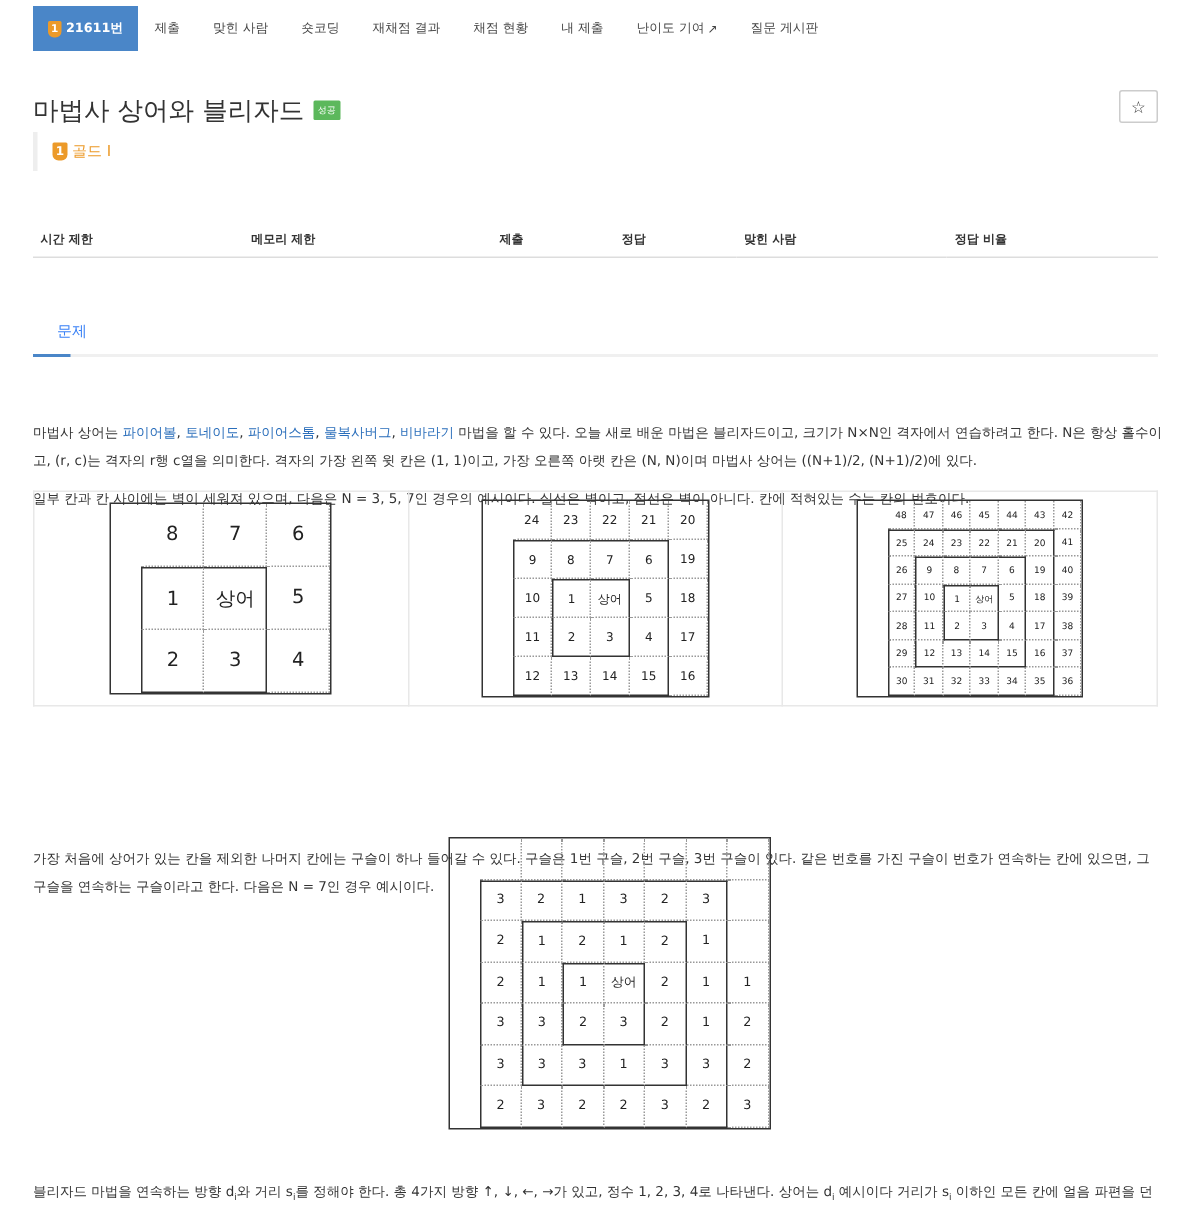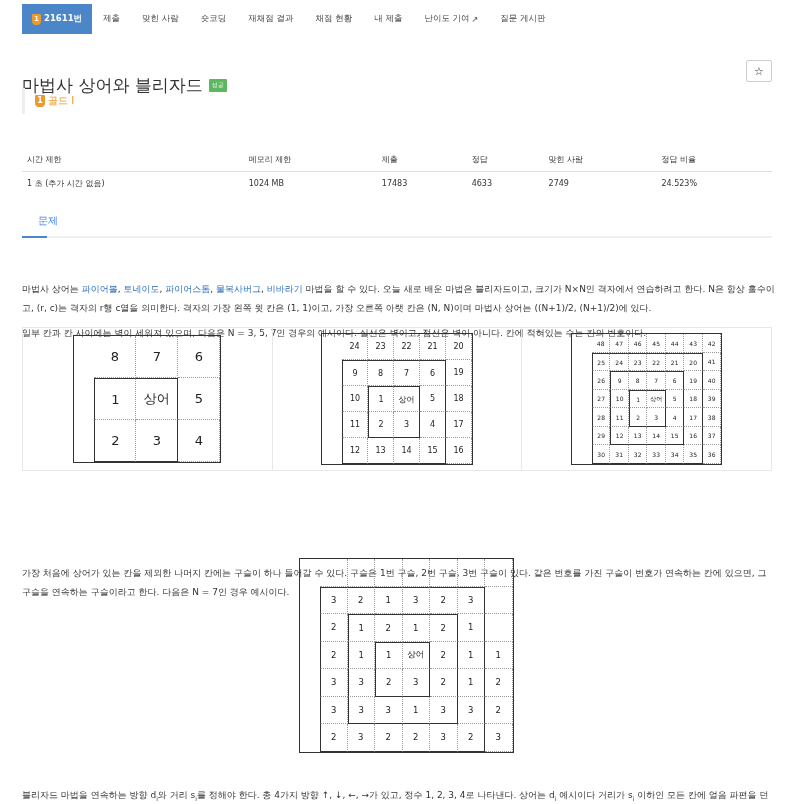--- a/index.html
+++ b/index.html
@@ -2,28 +2,28 @@
 <html><head>
 <meta charset="utf-8">
 <style>
   * { box-sizing: border-box; margin: 0; padding: 0; }
   body { width: 800px; height: 804px; overflow: hidden; background: #fff; font-family: "DejaVu Sans", "Liberation Sans", sans-serif; color: #333; font-size: 10px; }
   .nav { position: absolute; top: 4px; left: 22px; height: 30px; display: flex; align-items: stretch; }
   .nav-item { display: flex; align-items: center; padding: 0 11px; font-size: 8.5px; color: #444; white-space: nowrap; }
   .nav-item.active { background: #4a86c8; color: #fff; font-weight: bold; padding: 0 10px; }
   .badge-icon { display: inline-block; width: 9px; height: 11px; background: #ec9a29; color: #fff; font-size: 7px; line-height: 10px; text-align: center; border-radius: 1px 1px 4px 4px; margin-right: 3px; font-weight: bold; }
   .ext-icon { font-size: 8px; margin-left: 2px; }
-  .title-row { position: absolute; top: 62px; left: 22px; display: flex; align-items: center; margin-top: 12px; }
+  .title-row { position: absolute; top: 62px; left: 22px; display: flex; align-items: center; }
   .title { font-size: 17px; color: #333; font-weight: normal; }
   .success-badge { background: #5cb85c; color: #fff; font-size: 6px; padding: 2px 3px; margin-left: 6px; border-radius: 1px; }
   .star-btn { position: absolute; top: 60px; left: 746px; width: 26px; height: 22px; border: 1px solid #ccc; background: #fff; font-size: 11px; display: flex; align-items: center; justify-content: center; color: #333; border-radius: 2px; }
   .tier { position: absolute; top: 88px; left: 22px; height: 26px; border-left: 3px solid #eee; padding-left: 10px; display: flex; align-items: center; font-size: 10px; color: #ec9a29; }
   .tier .badge-icon { width: 10px; height: 12px; font-size: 8px; line-height: 11px; }
   .info-table { position: absolute; top: 148px; left: 22px; width: 750px; border-collapse: collapse; font-size: 8px; }
-  .info-table th { text-align: left; font-weight: normal; padding: 6px 5px 6px 5px; border-bottom: 1px solid #ddd; height: 22px; }
+  .info-table th { text-align: left; font-weight: bold; padding: 6px 5px 6px 5px; border-bottom: 1px solid #ddd; height: 22px; }
   .info-table td { padding: 6px 5px; height: 22px; }
   .section-title { position: absolute; top: 214px; left: 38px; font-size: 10px; color: #3b82f6; }
   .section-line { position: absolute; top: 236px; left: 22px; width: 750px; height: 2px; background: #f0f0f0; }
   .section-line::before { content: ""; position: absolute; left: 0; top: 0; width: 25px; height: 2px; background: #4a86c8; }
   .para { position: absolute; left: 22px; width: 755px; font-size: 9px; line-height: 19px; color: #333; margin-top: 24px; }
   .link { color: #2a6ebb; }
   .fig-table { position: absolute; top: 327px; left: 22px; width: 750px; border-collapse: collapse; }
   .fig-table td { border: 1px solid #e8e8e8; text-align: center; vertical-align: middle; }
   .fig-cell { height: 143px; }
   .cap-cell { height: 28px; font-size: 9px; color: #333; }
@@ -76,28 +76,20 @@
 
 <table class="info-table">
   <tbody>
       <tr>
     <th>시간 제한</th>
     <th>메모리 제한</th>
     <th>제출</th>
     <th>정답</th>
     <th>맞힌 사람</th>
     <th>정답 비율</th>
-  </tr>
-  <tr>
-    <td>1 초 (추가 시간 없음)</td>
-    <td>1024 MB</td>
-    <td>17483</td>
-    <td>4633</td>
-    <td>2749</td>
-    <td>24.523%</td>
   </tr>
 </tbody>
   </table>
 
 <div class="section-title">문제</div>
 <div class="section-line"></div>
 
 <div class="para" style="top:256px;">
   <span>마법사 상어는 </span><a class="link">파이어볼</a><span>, </span><a class="link">토네이도</a><span>, </span><a class="link">파이어스톰</a><span>, </span><a class="link">물복사버그</a><span>, </span><a class="link">비바라기</a><span> 마법을 할 수 있다. 오늘 새로 배운 마법은 블리자드이고, 크기가 N×N인 격자에서 연습하려고 한다. N은 항상 홀수이고, (r, c)는 격자의 r행 c열을 의미한다. 격자의 가장 왼쪽 윗 칸은 (1, 1)이고, 가장 오른쪽 아랫 칸은 (N, N)이며 마법사 상어는 ((N+1)/2, (N+1)/2)에 있다.</span>
 </div>

